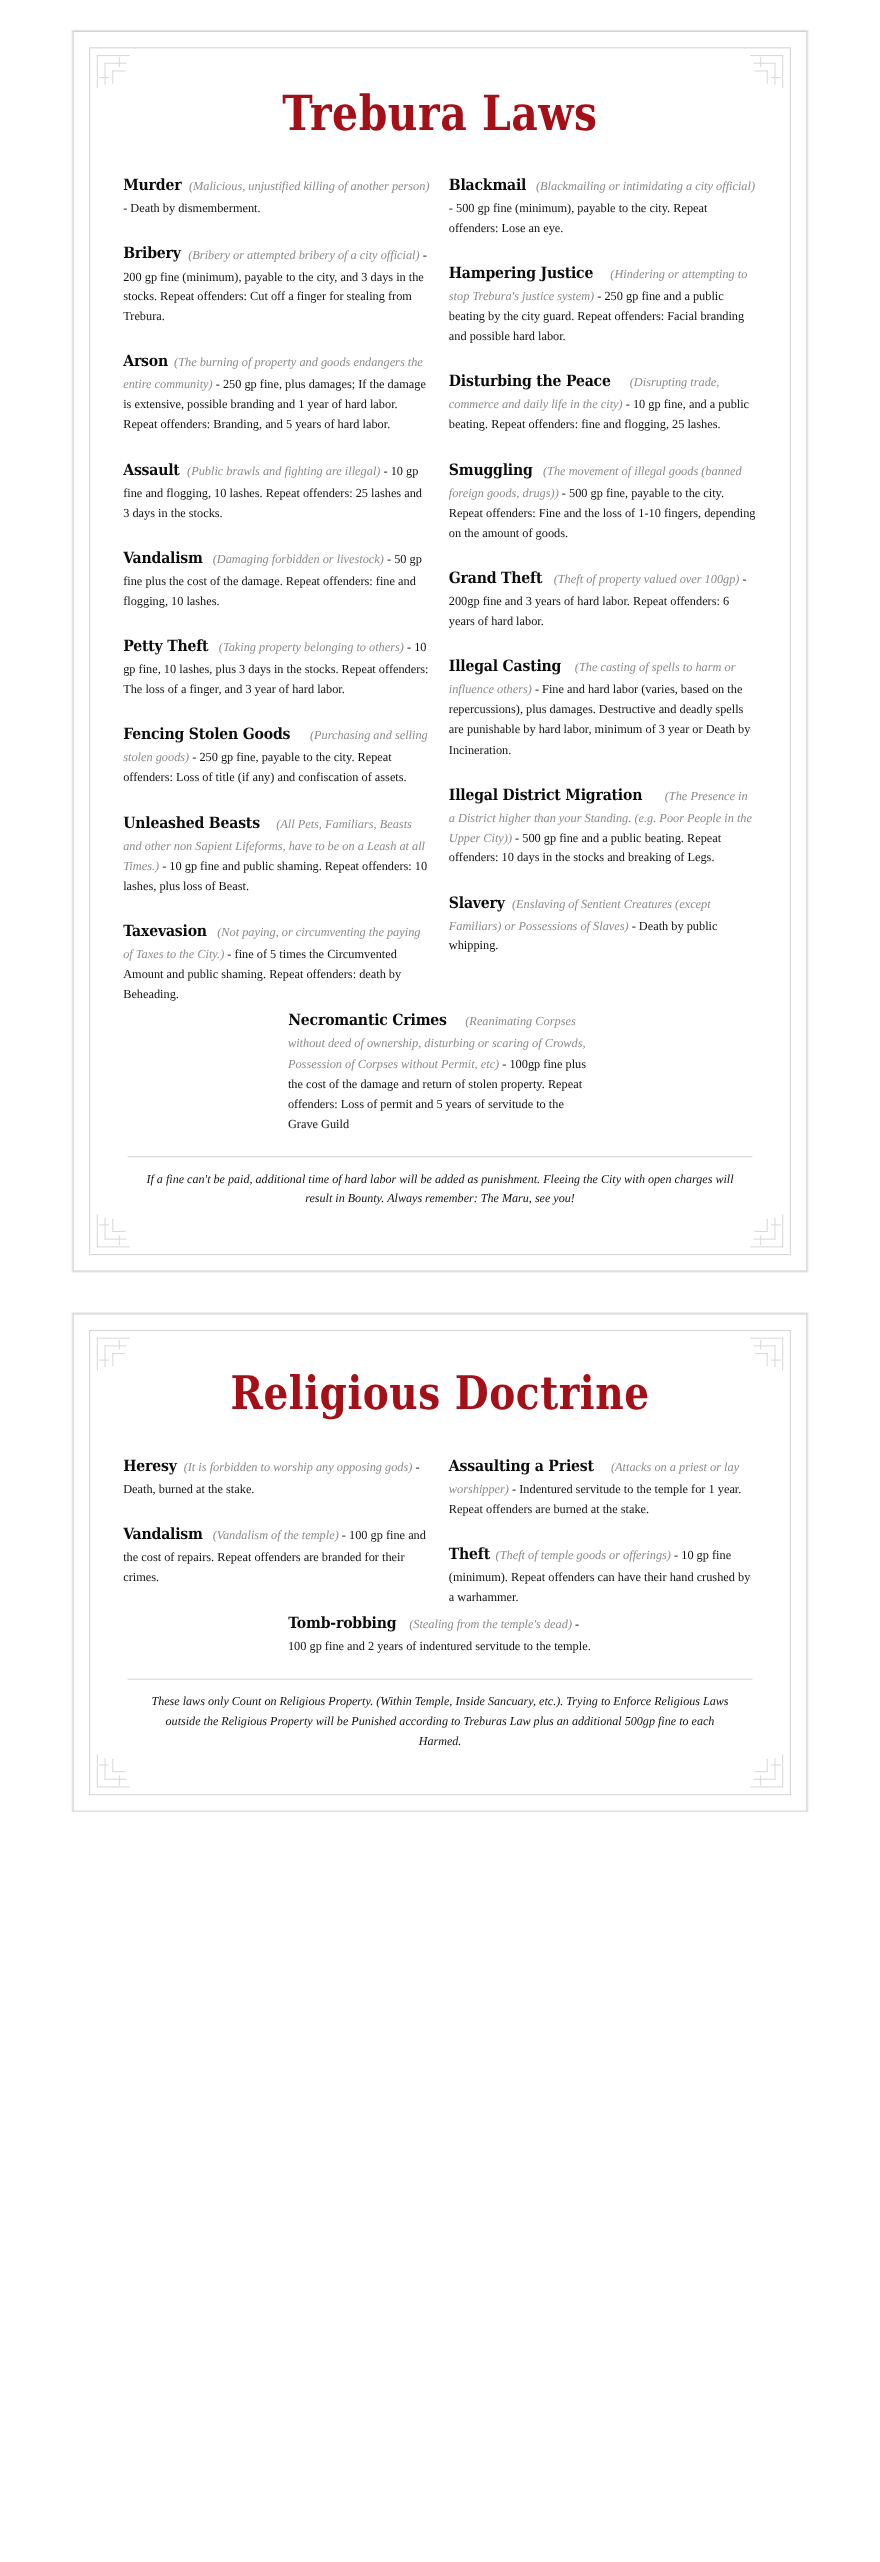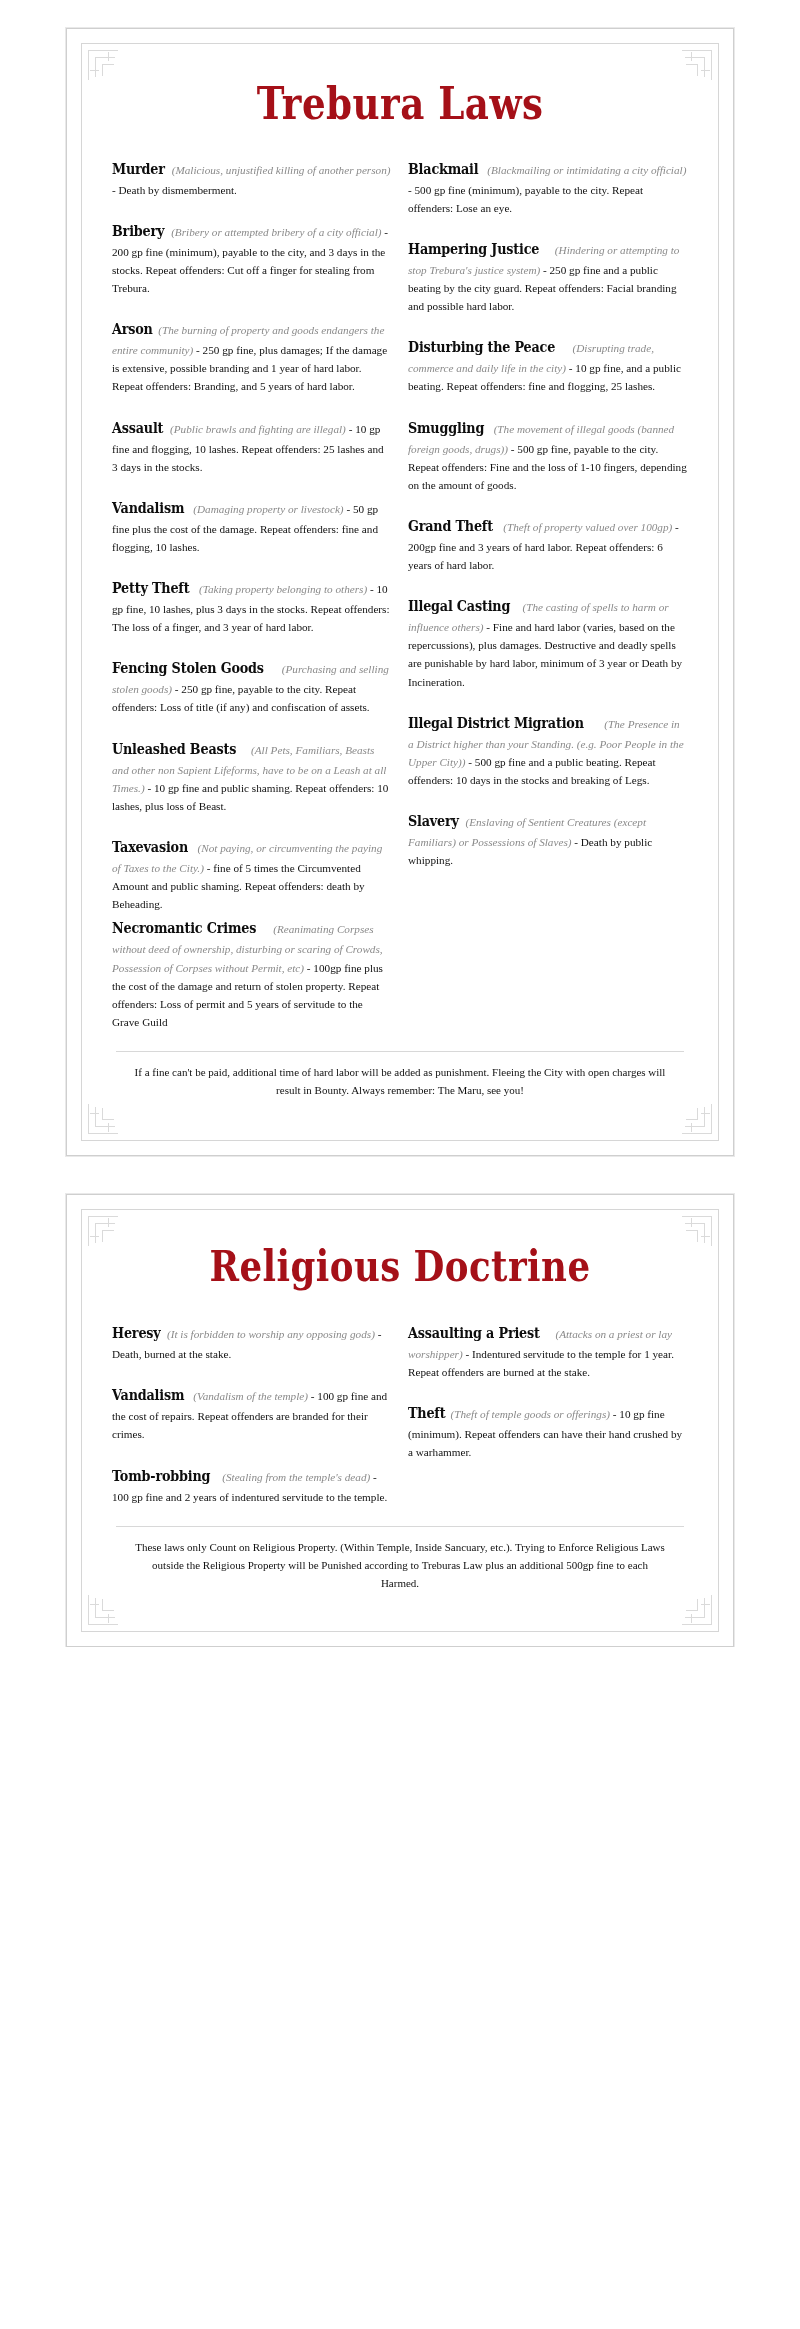--- a/index.html
+++ b/index.html
@@ -117,38 +117,39 @@
     color: #8a8a8a;
     font-size: 11.2px;
   }
   .law .pen {
     color: #111111;
   }
 
   
   .law-center-wrap {
     display: flex;
-    justify-content: flex-start;
+    justify-content: center;
     margin-top: 4px;
   }
   .law-center {
     width: 48%;
   }
 
   
   .foot-rule {
     border-top: 1px solid #d8d8d8;
     margin: 20px 4px 12px 4px;
   }
   .foot-note {
     text-align: center;
     font-size: 11px;
     line-height: 1.6;
     color: #111111;
     padding: 0 12px 4px 12px;
+    font-style: italic;
   }
   .sheet-relig .foot-note { padding: 0 22px 2px 22px; }
 </style>
 </head>
 <body>
 
 <div class="page-stack">
 
   <section class="sheet sheet-laws">
     <div class="frame">
@@ -205,21 +206,21 @@
           <p class="law">
             <span class="name">Bribery</span><span class="desc">(Bribery or attempted bribery of a city official)</span><span class="pen"> - 200 gp fine (minimum), payable to the city, and 3 days in the stocks. Repeat offenders: Cut off a finger for stealing from Trebura.</span>
           </p>
           <p class="law">
             <span class="name">Arson</span><span class="desc">(The burning of property and goods endangers the entire community)</span><span class="pen"> - 250 gp fine, plus damages; If the damage is extensive, possible branding and 1 year of hard labor. Repeat offenders: Branding, and 5 years of hard labor.</span>
           </p>
           <p class="law">
             <span class="name">Assault</span><span class="desc">(Public brawls and fighting are illegal)</span><span class="pen"> - 10 gp fine and flogging, 10 lashes. Repeat offenders: 25 lashes and 3 days in the stocks.</span>
           </p>
           <p class="law">
-            <span class="name">Vandalism</span><span class="desc">(Damaging property or livestock)</span><span class="pen"> - 50 gp fine plus the cost of the damage. Repeat offenders: fine and flogging, 10 lashes.</span>
+            <span class="name">Vandalism</span><span class="desc">(Damaging forbidden or livestock)</span><span class="pen"> - 50 gp fine plus the cost of the damage. Repeat offenders: fine and flogging, 10 lashes.</span>
           </p>
           <p class="law">
             <span class="name">Petty Theft</span><span class="desc">(Taking property belonging to others)</span><span class="pen"> - 10 gp fine, 10 lashes, plus 3 days in the stocks. Repeat offenders: The loss of a finger, and 3 year of hard labor.</span>
           </p>
           <p class="law">
             <span class="name">Fencing Stolen Goods</span><span class="desc">(Purchasing and selling stolen goods)</span><span class="pen"> - 250 gp fine, payable to the city. Repeat offenders: Loss of title (if any) and confiscation of assets.</span>
           </p>
           <p class="law">
             <span class="name">Unleashed Beasts</span><span class="desc">(All Pets, Familiars, Beasts and other non Sapient Lifeforms, have to be on a Leash at all Times.)</span><span class="pen"> - 10 gp fine and public shaming. Repeat offenders: 10 lashes, plus loss of Beast.</span>
           </p>

